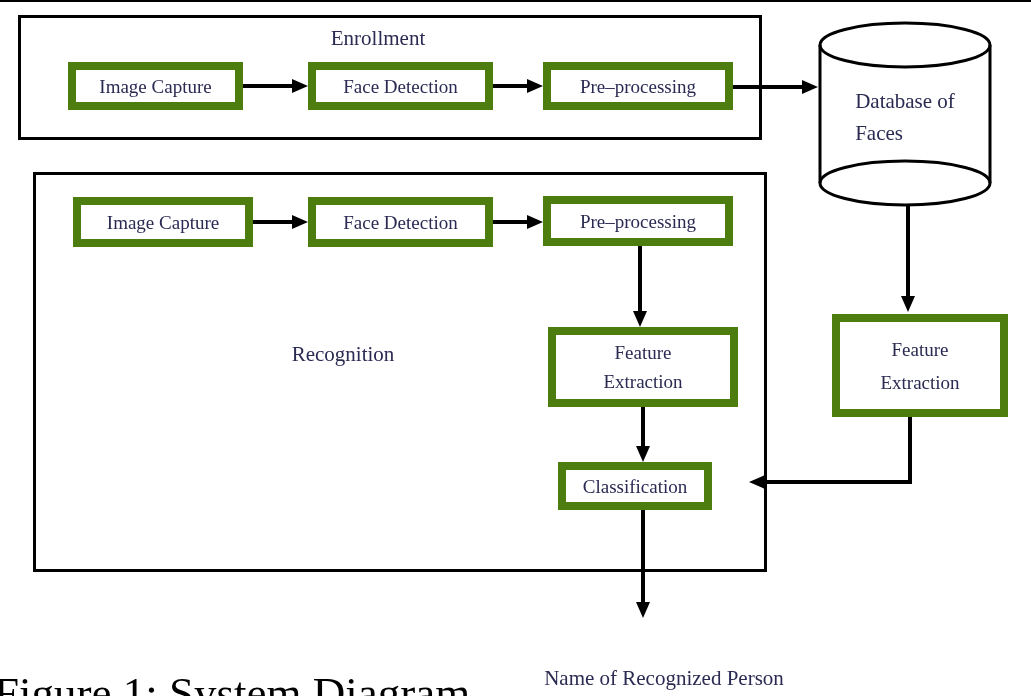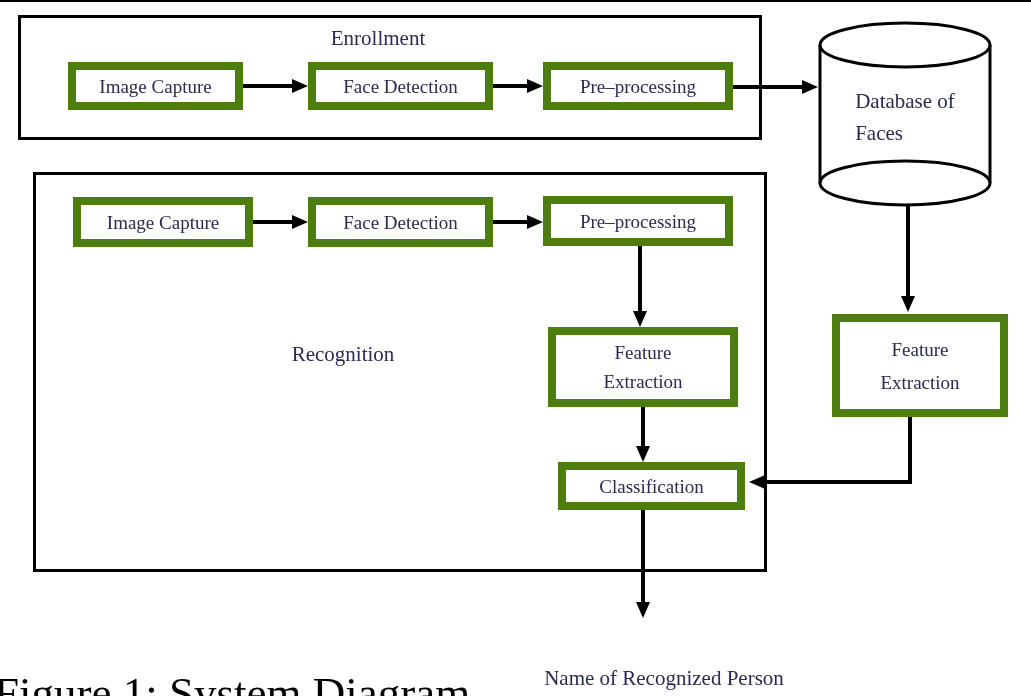--- a/index.html
+++ b/index.html
@@ -164,21 +164,21 @@
   </div>
   <div class="process-box" style="left:543px; top:196px; width:190px; height:50px;">
     <span>Pre–processing</span>
   </div>
 
   <div class="process-box" style="left:548px; top:327px; width:190px; height:80px;">
     <span>Feature</span>
     <span>Extraction</span>
   </div>
 
-  <div class="process-box" style="left:558px; top:462px; width:187px; height:48px;">
+  <div class="process-box" style="left:558px; top:462px; width:154px; height:48px;">
     <span>Classification</span>
   </div>
 
   <div class="process-box" style="left:832px; top:314px; width:176px; height:103px; line-height:33px;">
     <span>Feature</span>
     <span>Extraction</span>
   </div>
 
   <div class="floating-label" style="left:664px; top:626px;margin-top:40px;">Name of Recognized Person</div>
 

